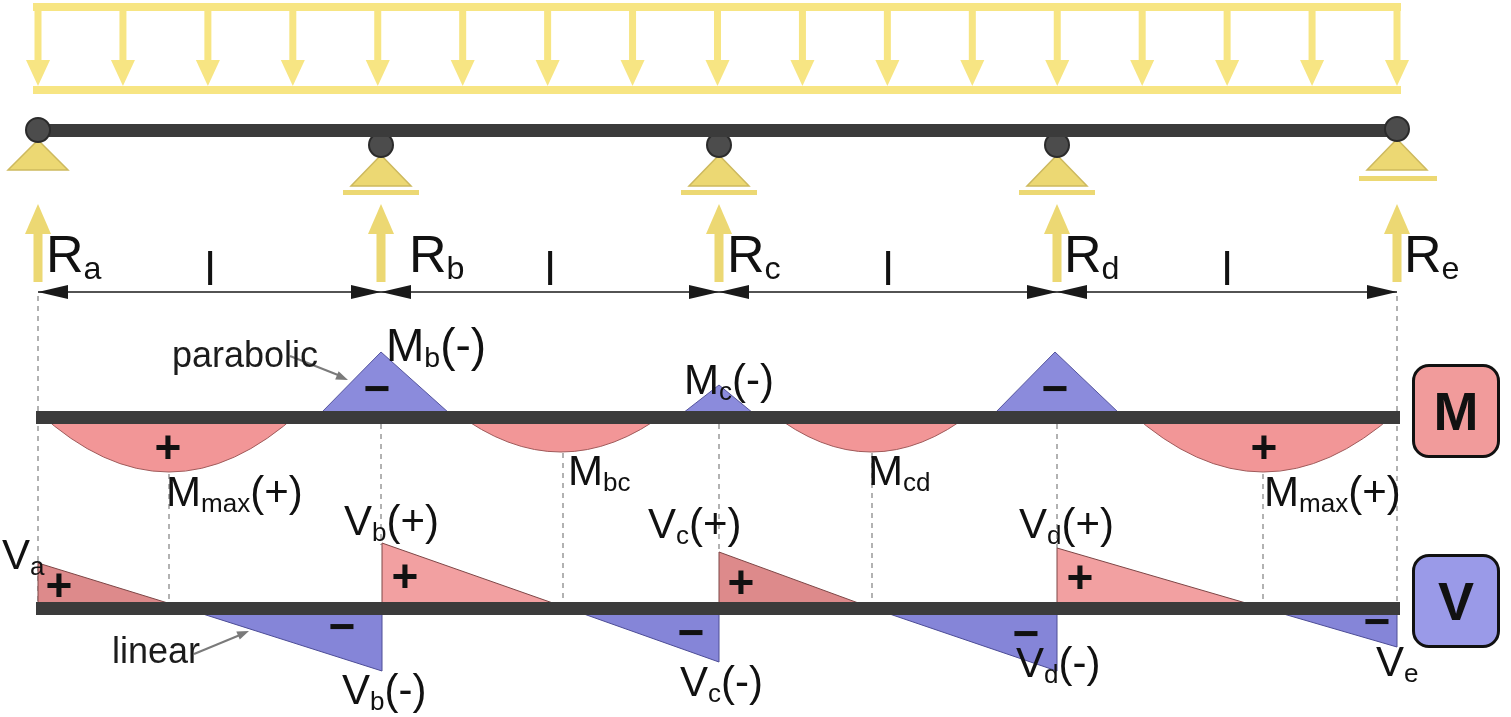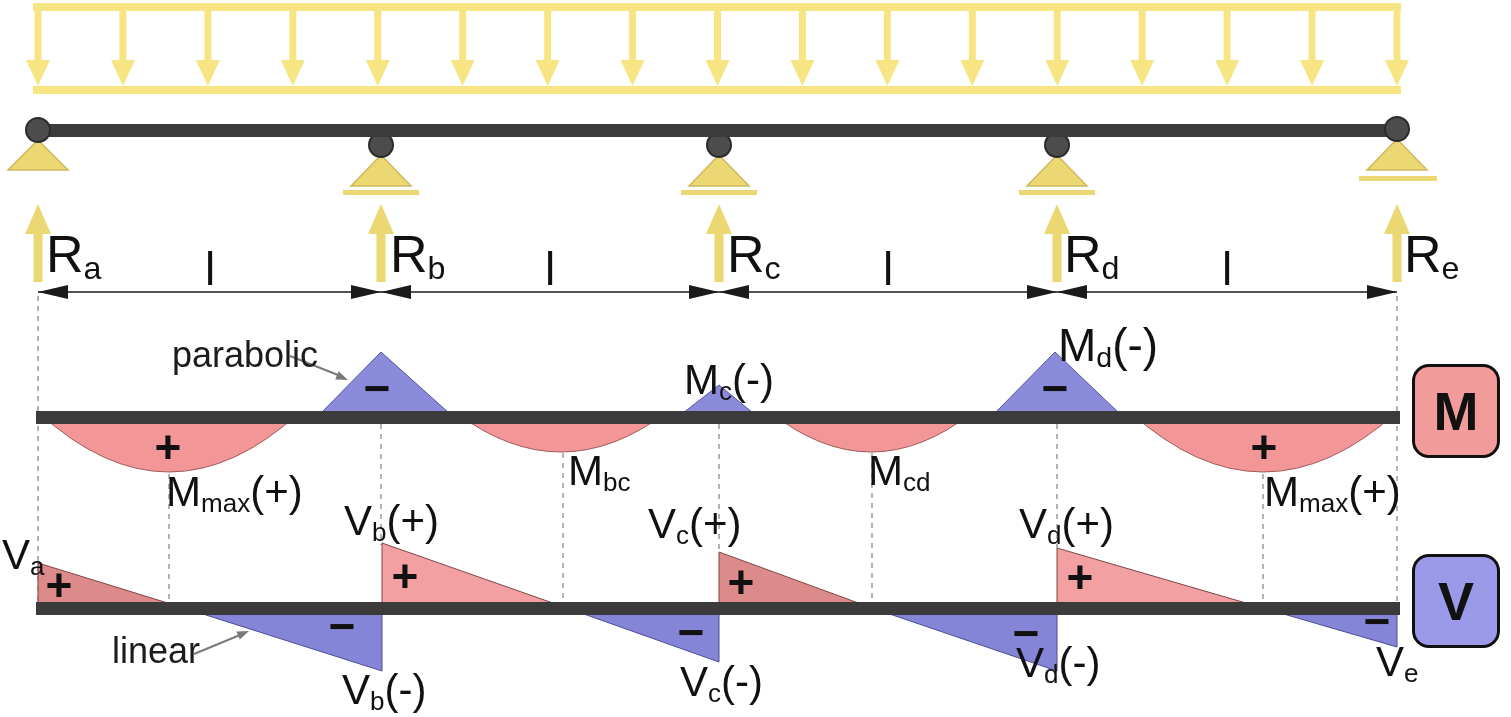--- a/index.html
+++ b/index.html
@@ -156,33 +156,33 @@
 
     <g>
       <line x1="290" y1="356" x2="338" y2="375" stroke="#7a7a7a" stroke-width="2"></line>
       <polygon points="348,380 335.2,379.6 338.6,371.3" fill="#7a7a7a"></polygon>
       <line x1="194" y1="654" x2="240" y2="635" stroke="#7a7a7a" stroke-width="2"></line>
       <polygon points="249,631 236.3,631.6 239.8,639.6" fill="#7a7a7a"></polygon>
     </g>
   </svg>
 
   <div class="lb rlab" style="left:46px;top:228px"><span>R</span><sub>a</sub></div>
-  <div class="lb rlab" style="left:390px;top:228px"><span>R</span><sub>b</sub></div>
+  <div class="lb rlab" style="left:409px;top:228px"><span>R</span><sub>b</sub></div>
   <div class="lb rlab" style="left:727px;top:228px"><span>R</span><sub>c</sub></div>
   <div class="lb rlab" style="left:1064px;top:228px"><span>R</span><sub>d</sub></div>
   <div class="lb rlab" style="left:1404px;top:228px"><span>R</span><sub>e</sub></div>
 
   <div class="lb llab c" style="left:210px;top:246px"><span>l</span></div>
   <div class="lb llab c" style="left:550px;top:246px"><span>l</span></div>
   <div class="lb llab c" style="left:888px;top:246px"><span>l</span></div>
   <div class="lb llab c" style="left:1227px;top:246px"><span>l</span></div>
 
   <div class="lb note" style="left:172px;top:337px"><span>parabolic</span></div>
+  <div class="lb big" style="left:386px;top:322px"><span>M</span><sub>b</sub><span>(-)</span></div>
   <div class="lb mid" style="left:684px;top:359px"><span>M</span><sub>c</sub><span>(-)</span></div>
-  <div class="lb big" style="left:1058px;top:322px"><span>M</span><sub>d</sub><span>(-)</span></div>
   <div class="lb mid" style="left:568px;top:450px"><span>M</span><sub>bc</sub></div>
   <div class="lb mid" style="left:868px;top:450px"><span>M</span><sub>cd</sub></div>
   <div class="lb mid" style="left:166px;top:471px"><span>M</span><sub>max</sub><span>(+)</span></div>
   <div class="lb mid" style="left:1264px;top:471px"><span>M</span><sub>max</sub><span>(+)</span></div>
   <div class="lb big sign c" style="left:168px;top:424px"><span>+</span></div>
   <div class="lb big sign c" style="left:1264px;top:424px"><span>+</span></div>
   <div class="lb big sign c" style="left:377px;top:365px"><span>−</span></div>
   <div class="lb big sign c" style="left:1055px;top:365px"><span>−</span></div>
 
   <div class="lb mid" style="left:2px;top:534px"><span>V</span><sub>a</sub></div>

